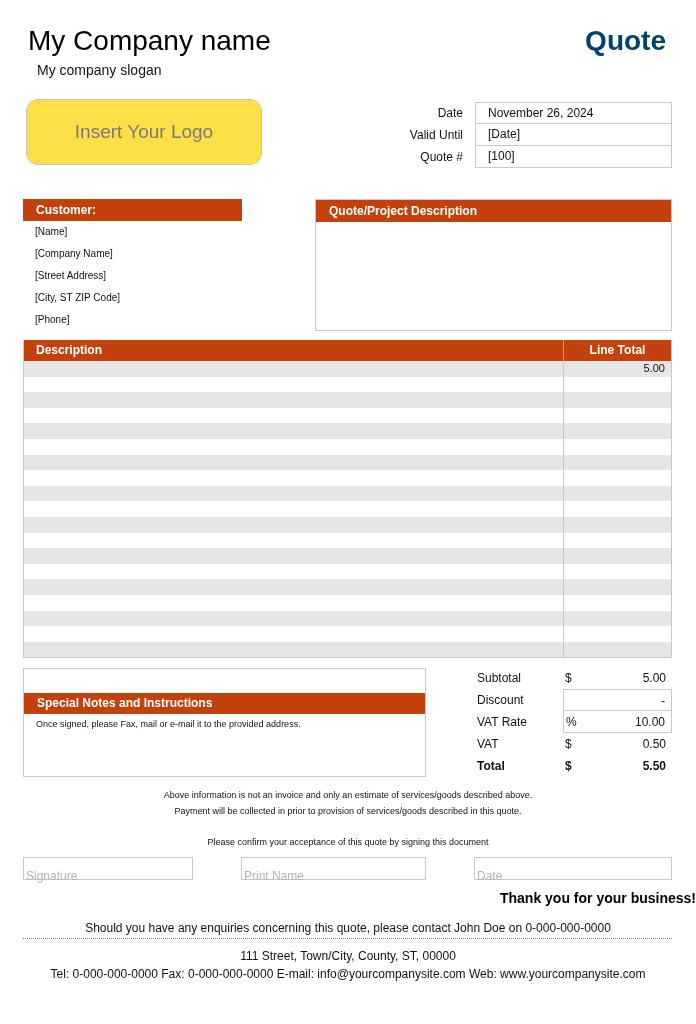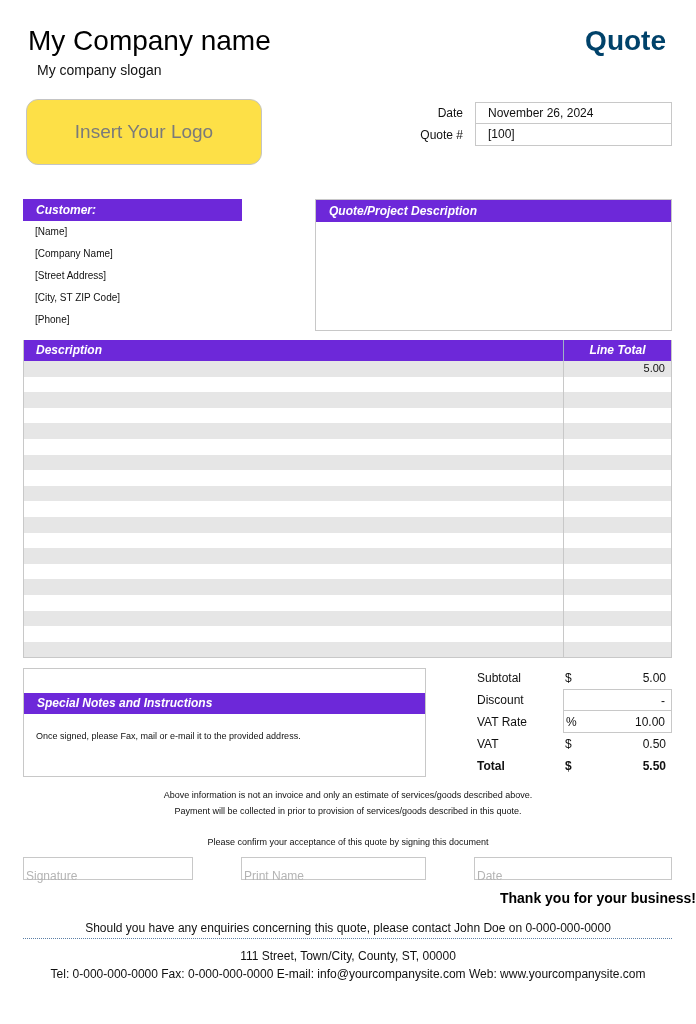--- a/index.html
+++ b/index.html
@@ -1,19 +1,19 @@
 <!DOCTYPE html>
 <html><head>
 <meta charset="utf-8">
 <style>
   * { box-sizing: border-box; margin: 0; padding: 0; }
   html, body { width: 696px; height: 1024px; background: #ffffff; overflow: hidden; }
   body { position: relative; font-family: "Liberation Sans", sans-serif; color: #000; }
   .abs { position: absolute; }
-  .navy { background: #6d28d9; color: #fff; font-style: italic; }
+  .navy { background: #c2410c; color: #fff; }
 
   .company-name { left: 28px; top: 24px; font-size: 28px; line-height: 34px; color: #000; }
   .slogan { left: 37px; top: 62px; font-size: 14px; line-height: 16px; color: #111; }
   .doc-title { right: 30px; top: 24px; font-size: 28px; font-weight: bold; color: #00426a; line-height: 34px; }
 
   .logo { left: 26px; top: 99px; width: 236px; height: 66px; background: #fde047; border: 1px solid #c4c4c4; border-radius: 12px; display:flex; align-items:center; justify-content:center; font-size: 19px; color: #7a7a7a; }
 
   .meta { left: 376px; top: 102px; width: 296px; }
   .meta-row { display: flex; height: 22px; }
   .meta-label { width: 99px; text-align: right; padding-right: 12px; font-size: 12px; line-height: 22px; color: #111; }
@@ -31,21 +31,21 @@
   .items-head { display: flex; height: 21px; font-size: 12px; font-weight: bold; line-height: 21px; gap: 28px; }
   .items-head .c1 { flex: 1; padding-left: 12px; }
   .items-head .c2 { width: 108px; text-align: center; border-left: 1px solid #9fb3c4; }
   .items-row { display: flex; height: 15.6px; font-size: 11px; line-height: 15px; }
   .items-row:nth-child(odd) { background: #e6e6e6; }
   .items-row .c1 { flex: 1; }
   .items-row .c2 { width: 108px; border-left: 1px solid #c8c8c8; text-align: right; padding-right: 6px; color: #111; }
 
   .notes { left: 23px; top: 668px; width: 403px; height: 109px; border: 1px solid #c8c8c8; }
   .notes-head { height: 21px; font-size: 12px; font-weight: bold; line-height: 21px; padding-left: 13px; margin-top: 24px; }
-  .notes-text { font-size: 9px; padding: 17px 0 0 12px; color: #111; }
+  .notes-text { font-size: 9px; padding: 5px 0 0 12px; color: #111; }
 
   .totals { left: 477px; top: 667px; width: 195px; font-size: 12px; color: #111; }
   .t-row { display: flex; height: 22px; line-height: 22px; }
   .t-label { width: 86px; }
   .t-box { flex: 1; display: flex; padding: 0 6px 0 2px; }
   .t-sym { width: 40px; }
   .t-val { flex: 1; text-align: right; }
   .t-row.boxed .t-box { border: 1px solid #c8c8c8; border-top: none; }
   .t-row.boxed.first .t-box { border-top: 1px solid #c8c8c8; }
   .t-row.bold { font-weight: bold; }
@@ -66,20 +66,24 @@
 <div class="abs logo">
   <span>Insert Your Logo</span>
 </div>
 
 <div class="abs meta">
   <div class="meta-row">
     <div class="meta-label">Date</div>
     <div class="meta-value">November 26, 2024</div>
   </div>
   <div class="meta-row">
+    <div class="meta-label">Valid Until</div>
+    <div class="meta-value">[Date]</div>
+  </div>
+  <div class="meta-row">
     <div class="meta-label">Quote #</div>
     <div class="meta-value">[100]</div>
   </div>
 </div>
 
 <div class="abs cust-head navy">Customer:</div>
 <div class="abs cust-lines">
   <div>[Name]</div>
   <div>[Company Name]</div>
   <div>[Street Address]</div>

